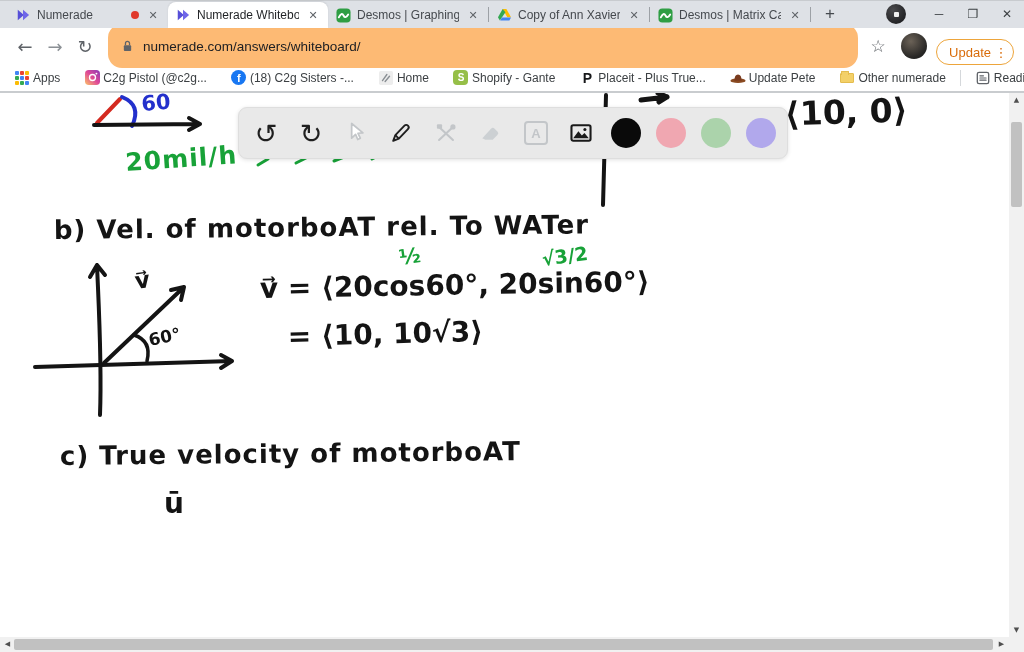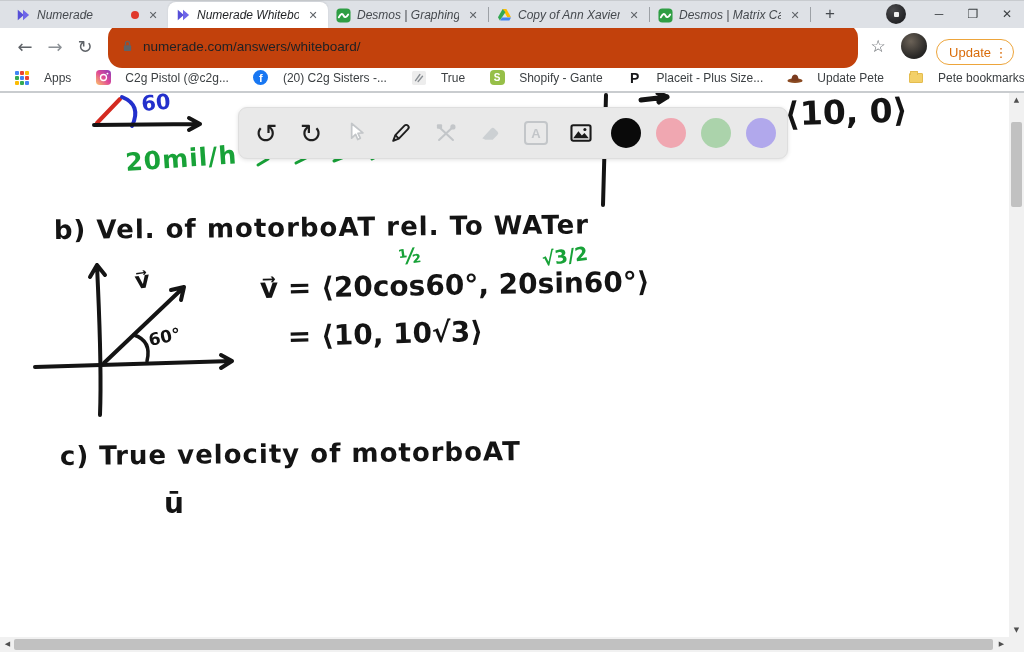--- a/index.html
+++ b/index.html
@@ -3,46 +3,46 @@
 <meta charset="utf-8">
 <style>
   * { margin:0; padding:0; box-sizing:border-box; }
   html,body { width:1024px; height:652px; overflow:hidden; }
   body { font-family:"Liberation Sans","DejaVu Sans",sans-serif; background:#fff; position:relative; }
 
   
   .tabstrip { height:28px; background:#dee1e6; display:flex; align-items:flex-end; padding-left:8px; position:relative; border-top:1px solid #c8cbcf; }
   .tab { width:160px; height:26px; display:flex; align-items:center; gap:6px; padding:0 7px; font-size:12px; color:#45494e; border-radius:8px 8px 0 0; position:relative; cursor:default; }
   .tab.active { background:#fff; color:#1f2124; box-shadow:0 -1px 2px rgba(0,0,0,.08); }
-  .tab .title { flex:1; white-space:nowrap; overflow:hidden;font-style:italic; }
+  .tab .title { flex:1; white-space:nowrap; overflow:hidden; }
   .tab .close { width:16px; height:16px; border-radius:50%; display:flex; align-items:center; justify-content:center; font-size:11px; color:#5f6368; flex:none; }
   .tab-sep { width:1px; height:15px; background:#9da1a6; margin-bottom:6px; flex:none; }
   .favicon { width:16px; height:16px; flex:none; display:flex; align-items:center; justify-content:center; }
   .media-dot { width:8px; height:8px; border-radius:50%; background:#e0392c; flex:none; }
   .newtab { width:26px; height:26px; margin:0 0 1px 6px; display:flex; align-items:center; justify-content:center; font-size:17px; color:#45494e; }
   .wincontrols { margin-left:auto; display:flex; align-items:center; gap:0; height:28px; }
   .winbtn { width:34px; height:28px; display:flex; align-items:center; justify-content:center; font-size:12px; color:#3c4043; }
   .media-hub { width:20px; height:20px; border-radius:50%; background:radial-gradient(circle at 35% 30%, #4a4a4d, #141416); margin-right:16px; display:flex; align-items:center; justify-content:center; }
   .media-hub::after { content:""; width:5px; height:5px; background:#efefef; border-radius:1px; }
 
   
   .addrrow { height:36px; background:#fff; display:flex; align-items:center; padding:0 10px; }
   .navbtn { width:30px; height:30px; display:flex; align-items:center; justify-content:center; font-size:18px; color:#5f6368; border-radius:50%; flex:none; font-family:"DejaVu Sans",sans-serif; }
   .navbtn.fwd { color:#8b9095; }
-  .urlbox { flex:1; height:44px; background:#c2410c; border-radius:14px; margin:0 6px 0 8px; display:flex; align-items:center; padding:0 13px; gap:9px; min-width:0; }
+  .urlbox { flex:1; height:44px; background:#fdba74; border-radius:14px; margin:0 6px 0 8px; display:flex; align-items:center; padding:0 13px; gap:9px; min-width:0; }
   .urltext { font-size:13.5px; color:#202124; white-space:nowrap; overflow:hidden; }
   .star { width:28px; height:28px; display:flex; align-items:center; justify-content:center; font-size:17px; color:#5f6368; font-family:"DejaVu Sans",sans-serif; }
   .avatar { width:26px; height:26px; border-radius:50%; background:radial-gradient(circle at 38% 32%, #6b6257, #262524 70%); margin:0 9px; flex:none; }
   .updatebtn { height:26px; border:1.5px solid #eda53b; border-radius:13px; display:flex; align-items:center; padding:0 4px 0 12px; gap:2px; background:#fff; flex:none;margin-top:12px; }
   .updatebtn .ulabel { font-size:13px; color:#d96c0a; }
   .updatebtn .udots { font-size:13px; color:#d96c0a; width:16px; text-align:center; }
 
   
   .bmrow { height:29px; background:#fff; display:flex; align-items:center; padding:0 14px; gap:24px; border-bottom:2px solid #c9cccf; }
-  .bmitem { display:flex; align-items:center; gap:14px; font-size:12px; color:#3c4043; white-space:nowrap; }
+  .bmitem { display:flex; align-items:center; gap:3px; font-size:12px; color:#3c4043; white-space:nowrap; }
   .bmicon { width:16px; height:16px; flex:none; display:flex; align-items:center; justify-content:center; }
   .bmright { margin-left:auto; display:flex; align-items:center; gap:14px; }
   .bmdivider { width:1px; height:16px; background:#d5d8db; }
   .appsgrid { display:grid; grid-template-columns:repeat(3,4px); grid-template-rows:repeat(3,4px); gap:1px; }
   .appsgrid span { border-radius:1px; }
   .fb-badge { width:15px; height:15px; border-radius:50%; background:#1877f2; color:#fff; font-size:11px; font-weight:bold; display:flex; align-items:center; justify-content:center; }
   .shopify-badge { width:15px; height:15px; border-radius:4px; background:#96bf48; color:#fff; font-size:10px; font-weight:bold; display:flex; align-items:center; justify-content:center; }
   .placeit-badge { font-size:14px; font-weight:bold; color:#17181a; }
   .folder { width:14px; height:10px; background:#f3d068; border-radius:1px; position:relative; border:1px solid #e4bc4e; }
   .folder::before { content:""; position:absolute; top:-3px; left:0; width:6px; height:3px; background:#f3d068; border-radius:1px 1px 0 0; border:1px solid #e4bc4e; border-bottom:none; }
@@ -202,63 +202,63 @@
           <circle cx="12.2" cy="3.8" r="1" fill="#fff"></circle>
         </svg>
     </span>
     <span>C2g Pistol (@c2g...</span>
   </div>
 
   <div class="bmitem">
     <span class="bmicon">
         <span class="fb-badge">f</span>
       </span>
-    <span>(20) C2g Sisters -...</span>
+    <span>(18) C2g Sisters -...</span>
   </div>
 
   <div class="bmitem">
     <span class="bmicon">
       <svg width="14" height="14" viewBox="0 0 16 16">
           <rect width="16" height="16" rx="2" fill="#ededed"></rect>
           <path d="M4 11 L9 4 M7 12 L12 6" stroke="#8a8f94" stroke-width="1.6" stroke-linecap="round"></path>
         </svg>
     </span>
-    <span>True</span>
+    <span>Home</span>
   </div>
 
   <div class="bmitem">
     <span class="bmicon">
         <span class="shopify-badge">S</span>
       </span>
     <span>Shopify - Gante</span>
   </div>
 
   <div class="bmitem">
     <span class="bmicon">
         <span class="placeit-badge">P</span>
       </span>
-    <span>Placeit - Plus Size...</span>
+    <span>Placeit - Plus True...</span>
   </div>
 
   <div class="bmitem">
     <span class="bmicon">
       <svg width="16" height="12" viewBox="0 0 18 12">
           <ellipse cx="9" cy="9" rx="8.5" ry="2.6" fill="#8a4a21"></ellipse>
           <path d="M5 9 Q5 2 9 2 Q13 2 13 9 Z" fill="#7a3b1e"></path>
         </svg>
     </span>
     <span>Update Pete</span>
   </div>
 
   <div class="bmright">
     <div class="bmitem">
       <span class="bmicon">
           <span class="folder"></span>
         </span>
-      <span>Pete bookmarks</span>
+      <span>Other numerade</span>
     </div>
     <span class="bmdivider"></span>
     <div class="bmitem">
       <span class="bmicon">
         <svg width="14" height="14" viewBox="0 0 16 16">
             <rect x="1.5" y="1.5" width="13" height="13" rx="2" stroke="#5f6368" stroke-width="1.5" fill="none"></rect>
             <path d="M4.5 5.5 h4 M4.5 8 h7 M4.5 10.5 h7" stroke="#5f6368" stroke-width="1.4" stroke-linecap="round"></path>
           </svg>
       </span>
       <span>Reading list</span>

